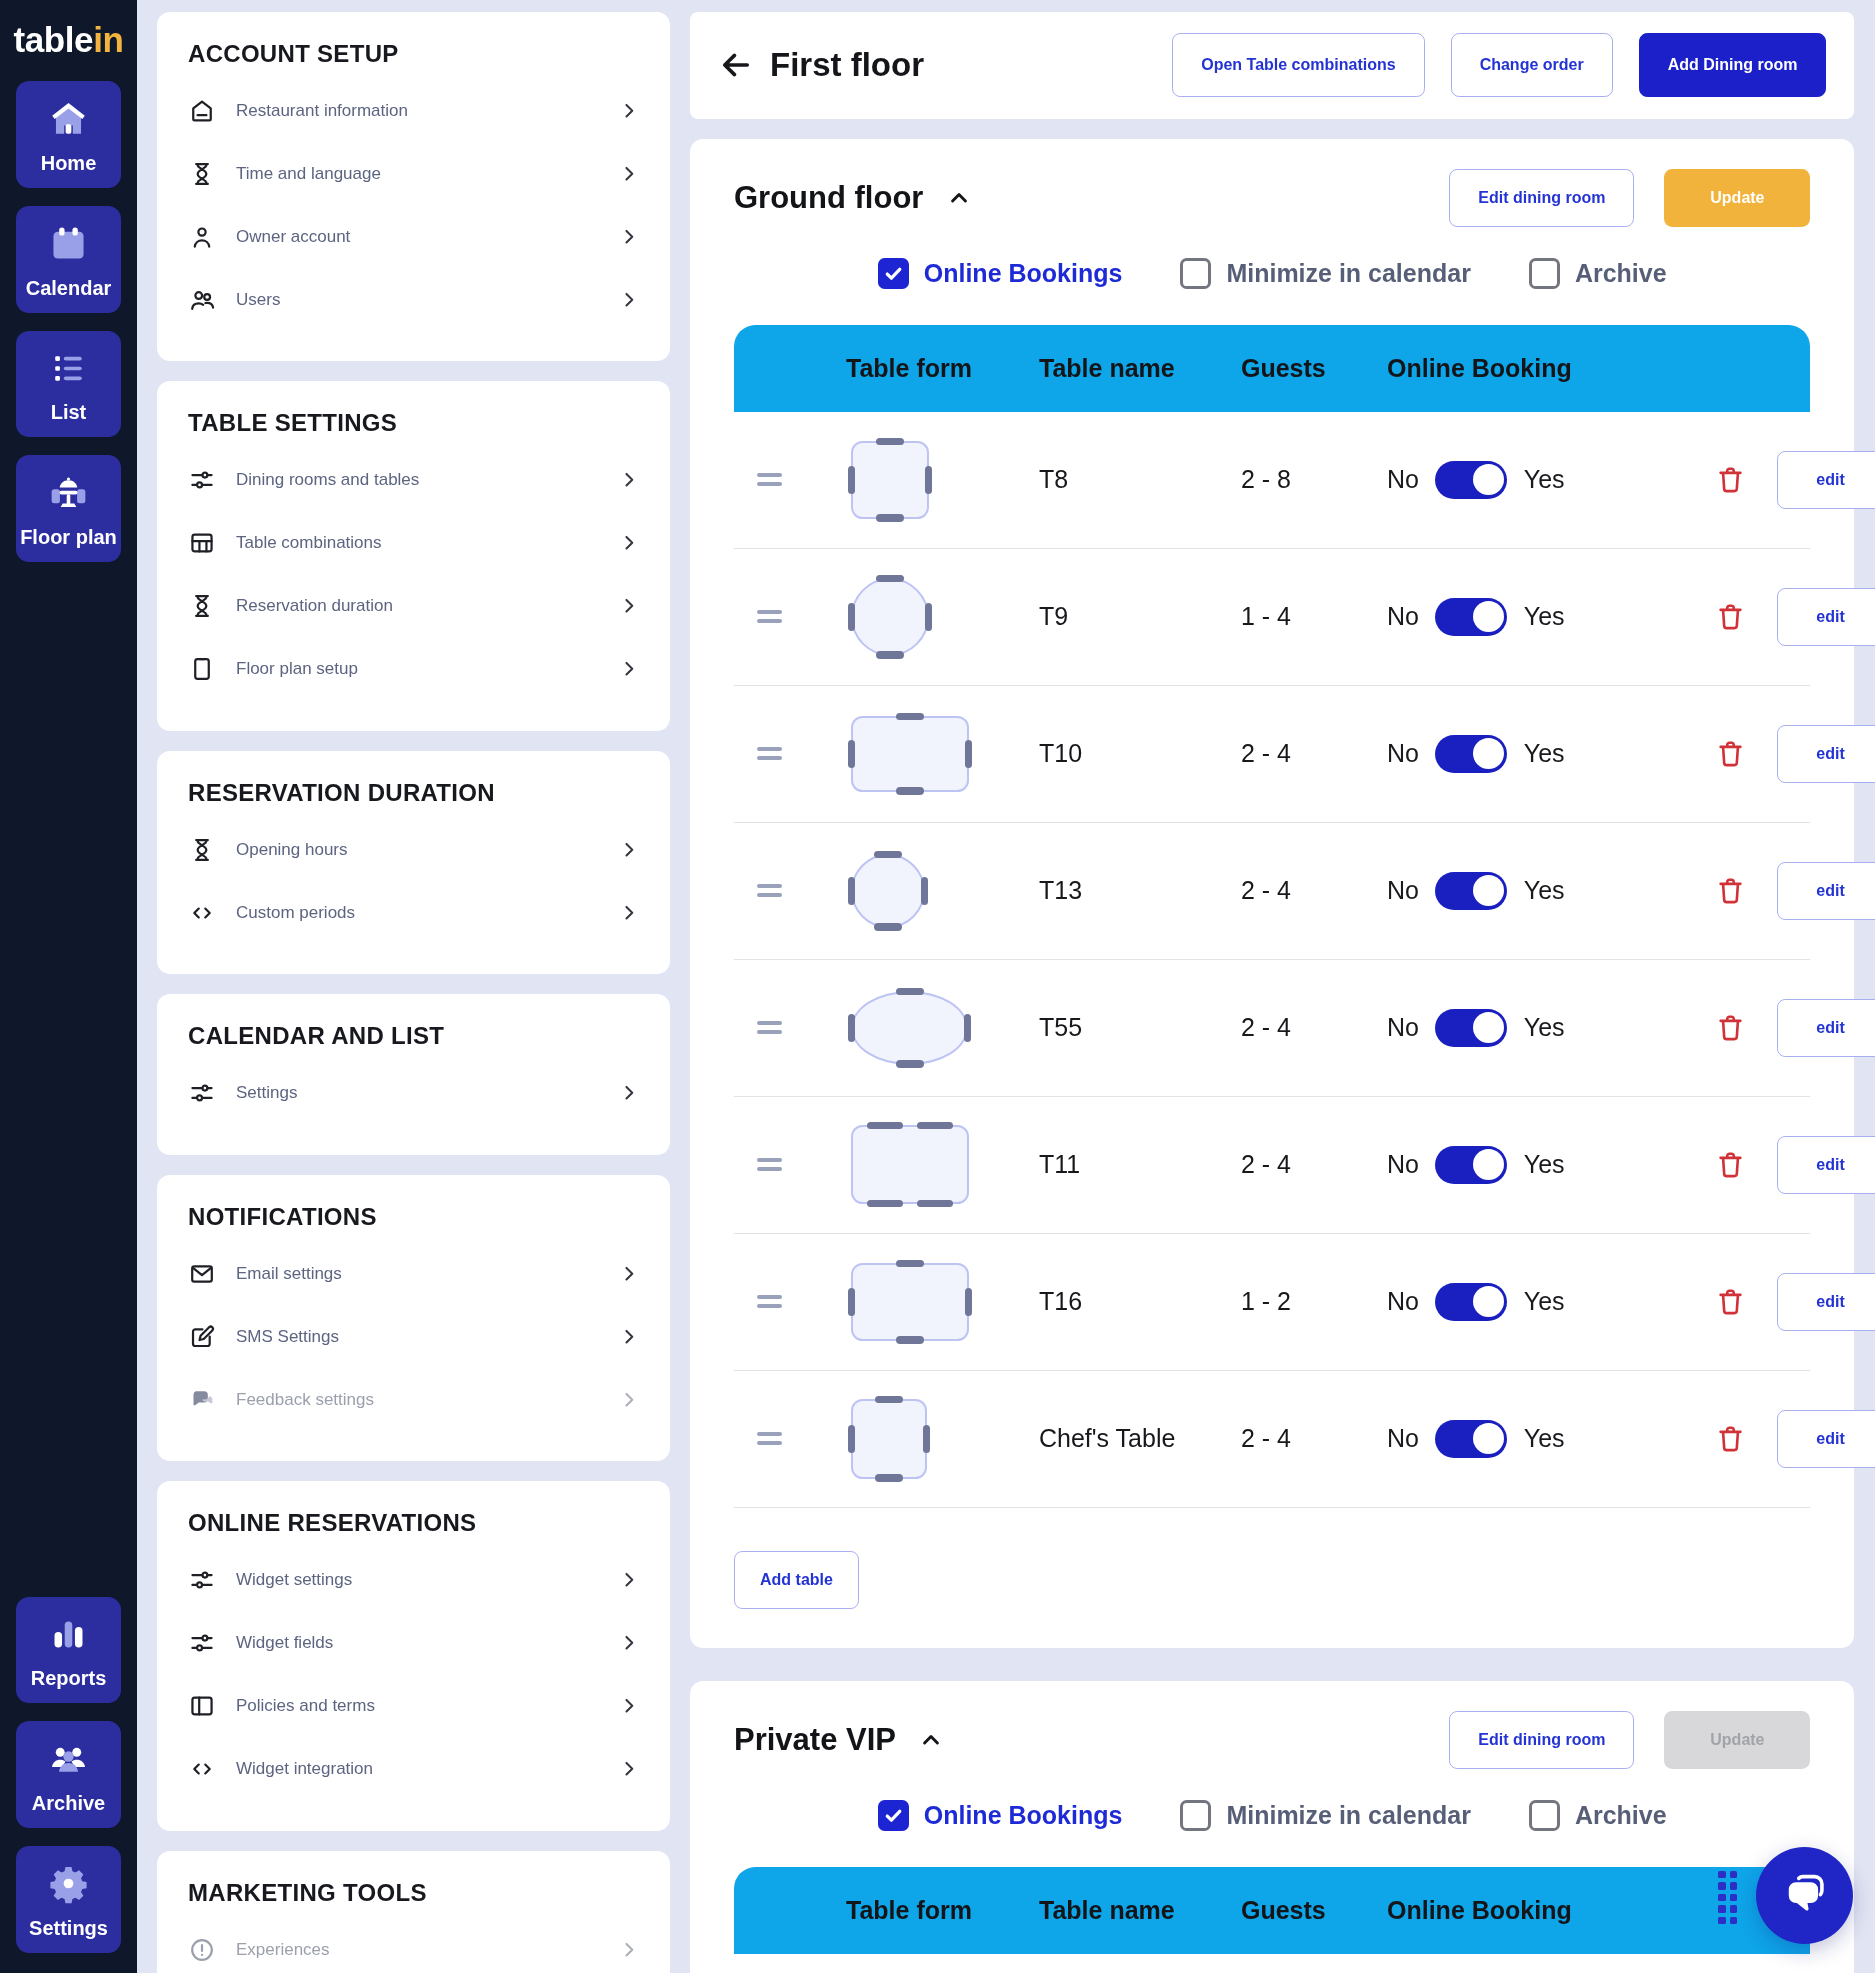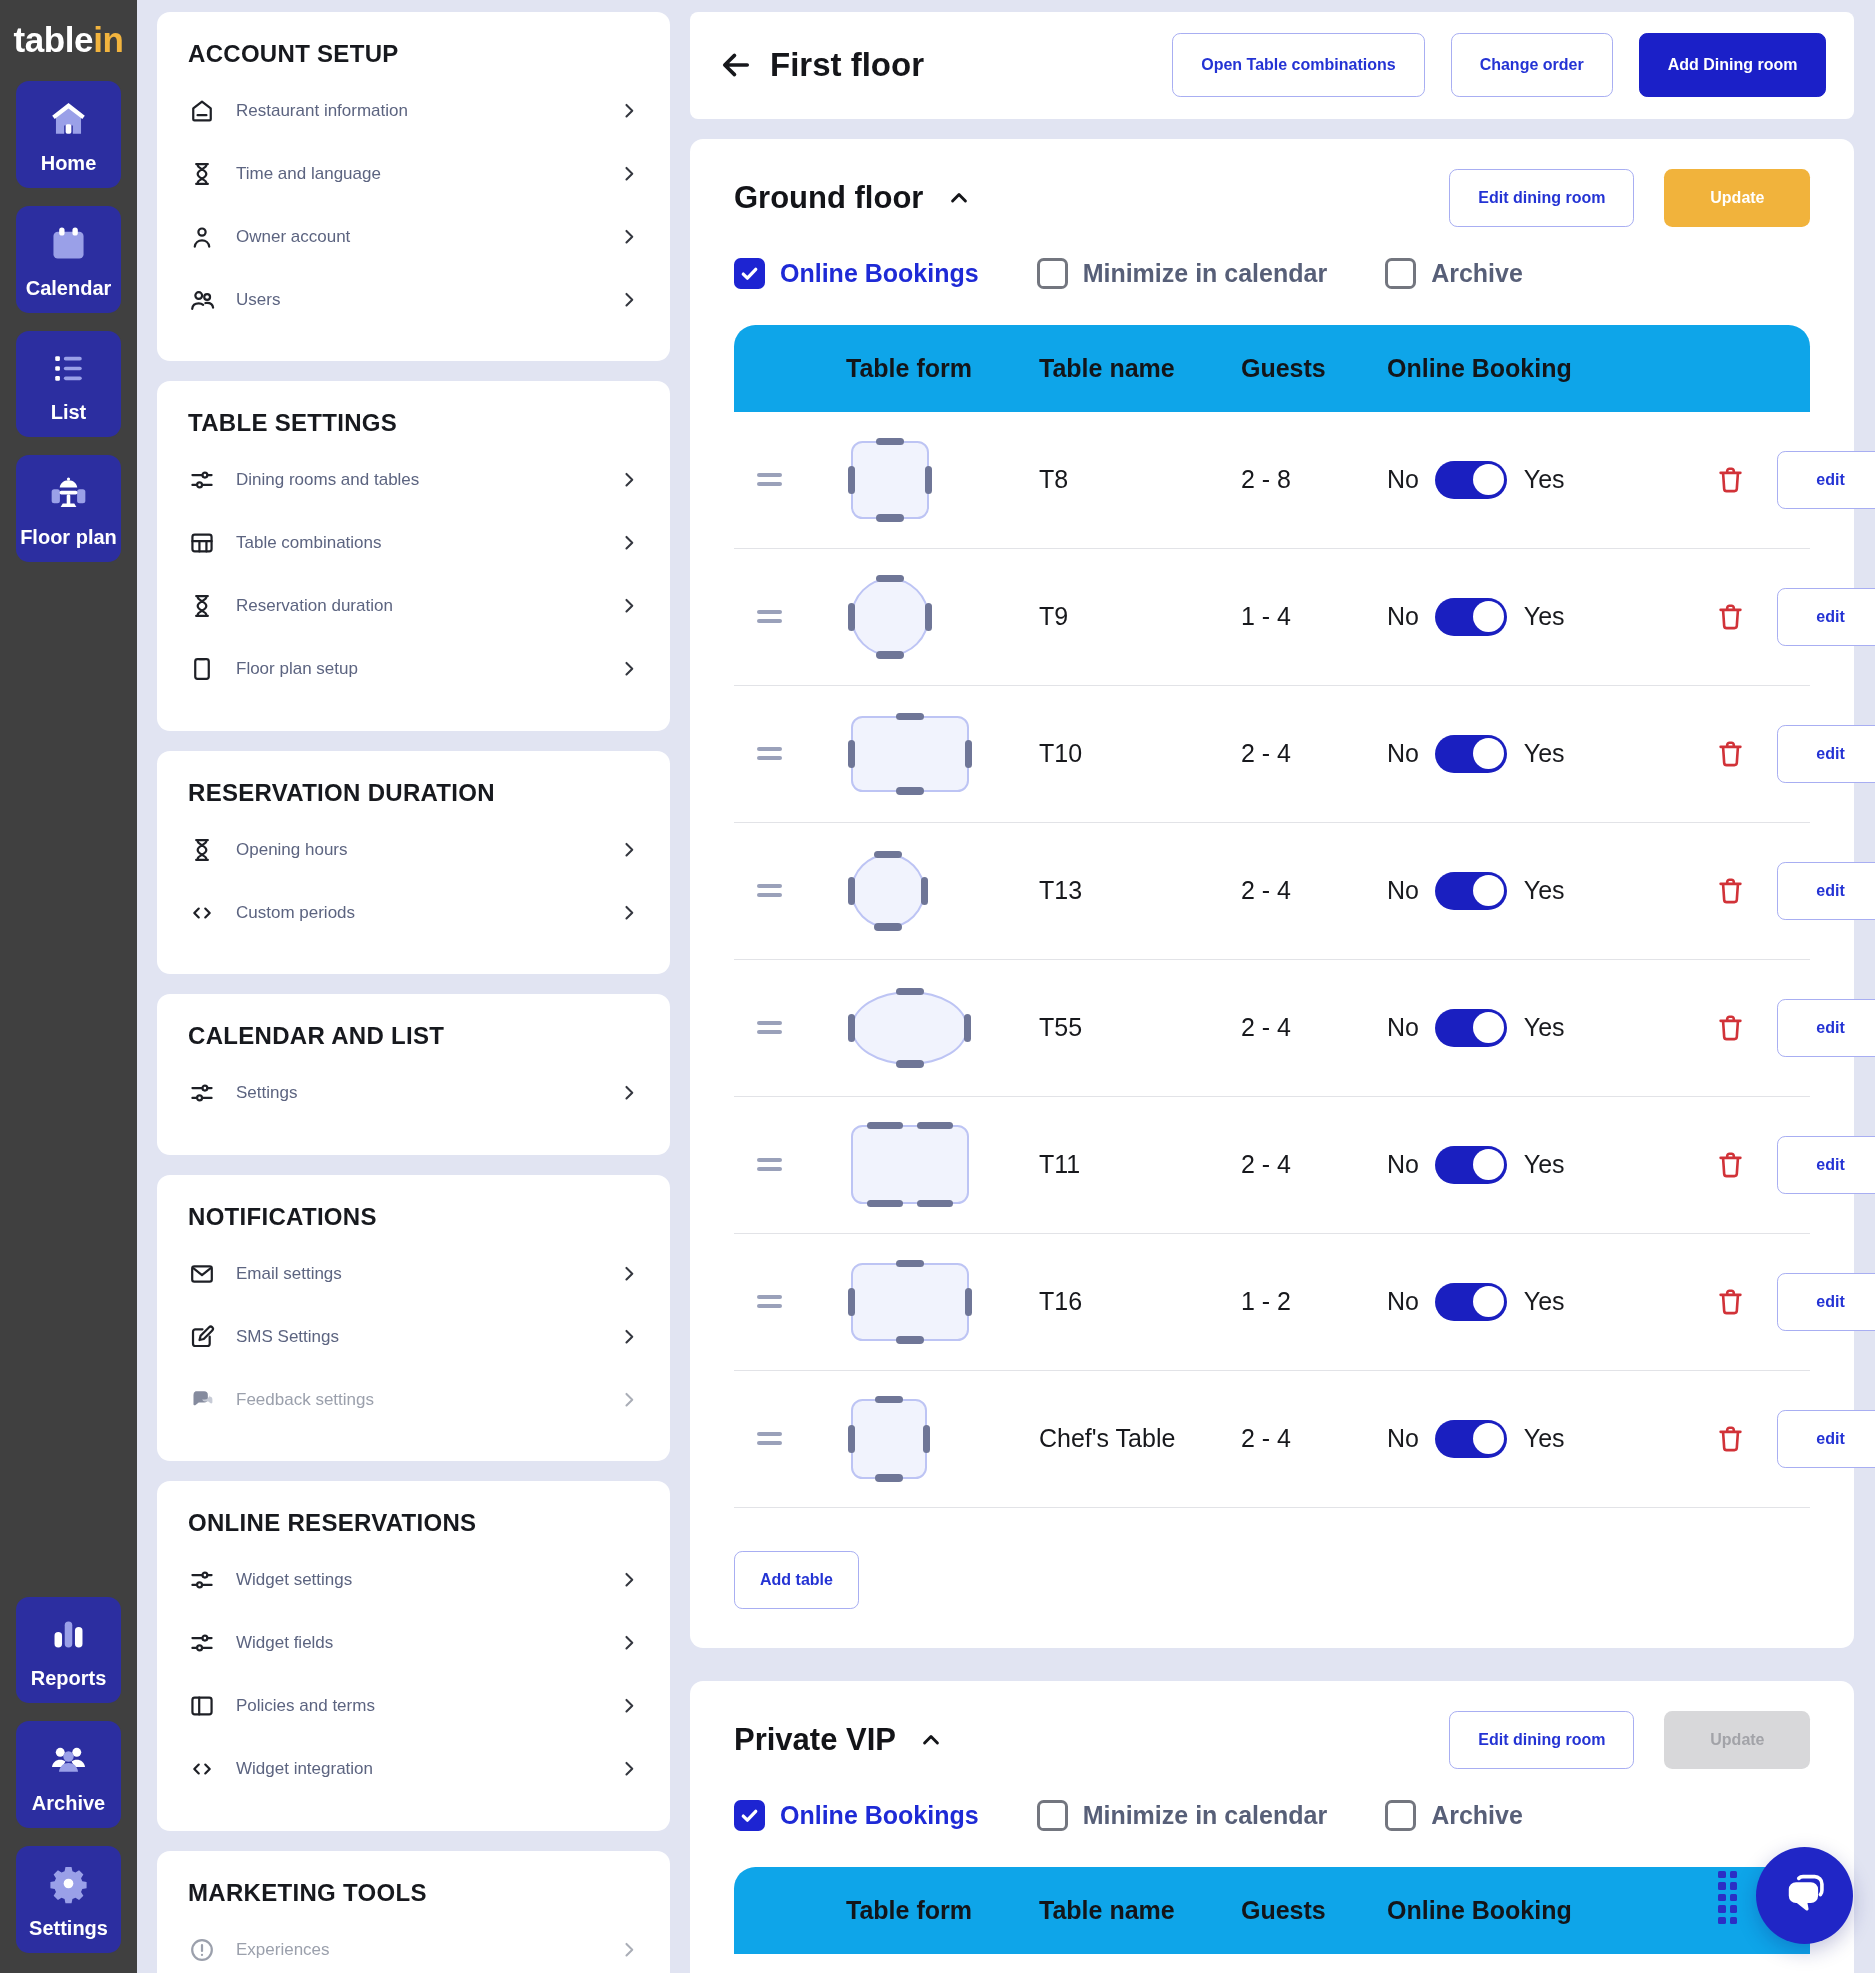--- a/index.html
+++ b/index.html
@@ -1,21 +1,21 @@
 <!DOCTYPE html>
 <html style="font-size:13px"><head>
 <meta charset="utf-8">
 <style>
   * { box-sizing: border-box; }
   html,body { width:1875px; height:1974px; margin:0; overflow:hidden; }
   body { font-family:"Liberation Sans", sans-serif; color:#17181c; background:#e1e4f2; }
   .page { display:flex; width:100%; height:100%; }
 
   
-  .rail { width:137px; flex:0 0 137px; background:#404040; display:flex; flex-direction:column; align-items:center; padding:20px 0 21.4px; }
+  .rail { width:137px; flex:0 0 137px; background:#0f172a; display:flex; flex-direction:column; align-items:center; padding:20px 0 21.4px; }
   .logo { font-size:35px; font-weight:700; color:#fff; margin-bottom:21.4px; letter-spacing:-0.4px; }
   .logo .logo-in { color:#f2b43e; }
   .rail-group { display:flex; flex-direction:column; align-items:center; }
   .rail-bottom { margin-top:auto; }
   .tile { width:105px; border-radius:13px; background:#2c2ea0; border:none; padding:16.4px 0 13px; margin-bottom:18px; text-align:center; cursor:pointer; display:flex; flex-direction:column; align-items:center; }
   .tile:last-child { margin-bottom:0; }
   .tile svg { width:43px; height:43px; }
   .tile .tlabel { font-size:20px; font-weight:600; color:#fff; margin-top:8.2px; font-family:"Liberation Sans",sans-serif; }
 
   
@@ -49,21 +49,21 @@
   .room + .room { margin-top:33px; }
   .room-head { display:flex; align-items:center; }
   .room-title { font-size:31px; font-weight:700; margin:0; color:#131418; }
   .caret { background:none; border:none; padding:0; margin-left:21.4px; width:28px; height:28px; color:#141519; cursor:pointer; }
   .caret svg { width:28px; height:28px; display:block; }
   .room-actions { margin-left:auto; display:flex; align-items:center; gap:30px; }
   .btn.edit-room { height:58px; }
   .btn.update { height:58px; width:146px; padding:0; background:#f1b33c; border:none; color:#fff; border-radius:8.2px; }
   .btn.update.disabled { background:#d8d8da; color:#a2a3a8; cursor:default; }
 
-  .chk-row { display:flex; align-items:center; gap:58px; margin-top:31px; }
+  .chk-row { display:flex; align-items:center; gap:58px; margin-top:31px;justify-content:center; }
   .chk { display:flex; align-items:center; gap:15px; cursor:pointer; }
   .chk .box { width:31px; height:31px; border-radius:6.6px; background:#fff; border:3.3px solid #73767f; display:flex; align-items:center; justify-content:center; }
   .chk.checked .box { background:#1d24d2; border-color:#1d24d2; }
   .chk .box svg { width:23px; height:23px; display:block; }
   .chk .clabel { font-size:25px; font-weight:600; color:#575f78; white-space:nowrap; }
   .chk.checked .clabel { color:#1e2ad6; }
 
   
   .ttable { margin-top:36px; }
   .trow { display:grid; grid-template-columns:94px 191px 202px 148px 345px 1fr auto 107px; align-items:center; }

